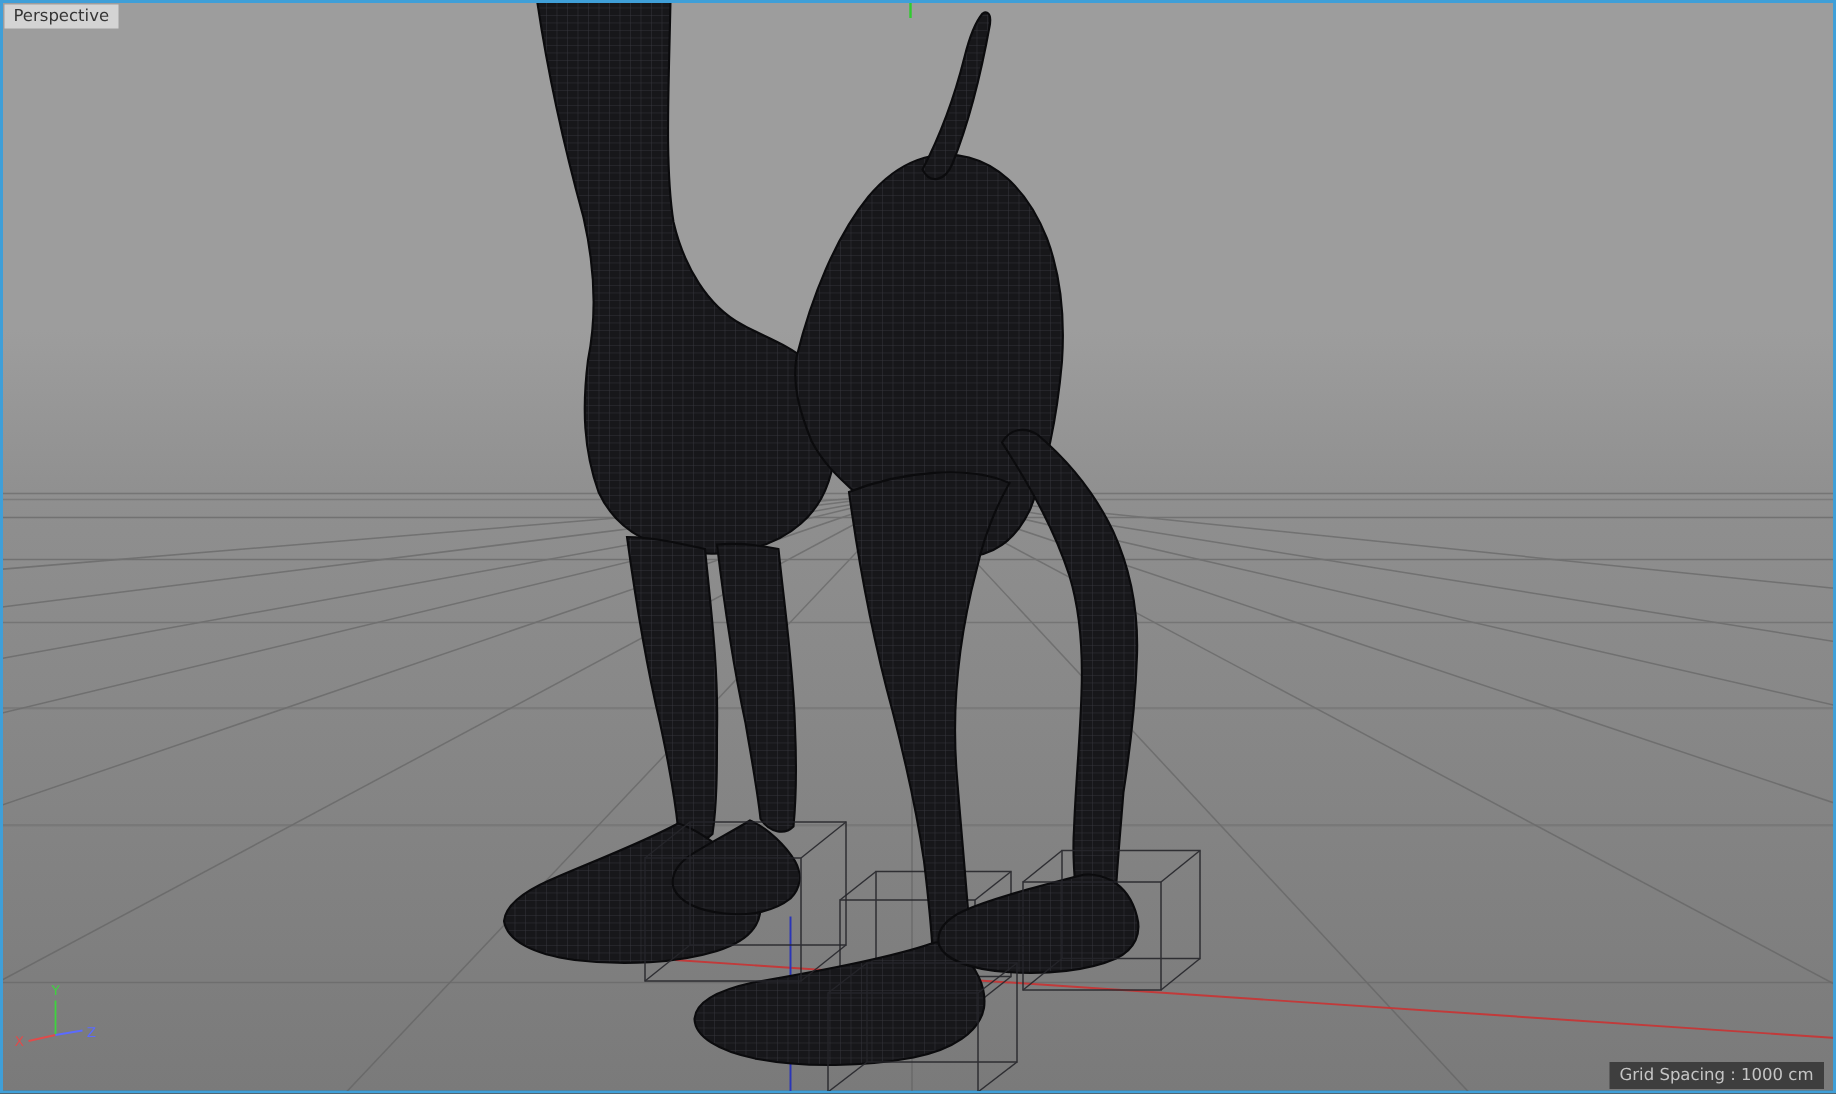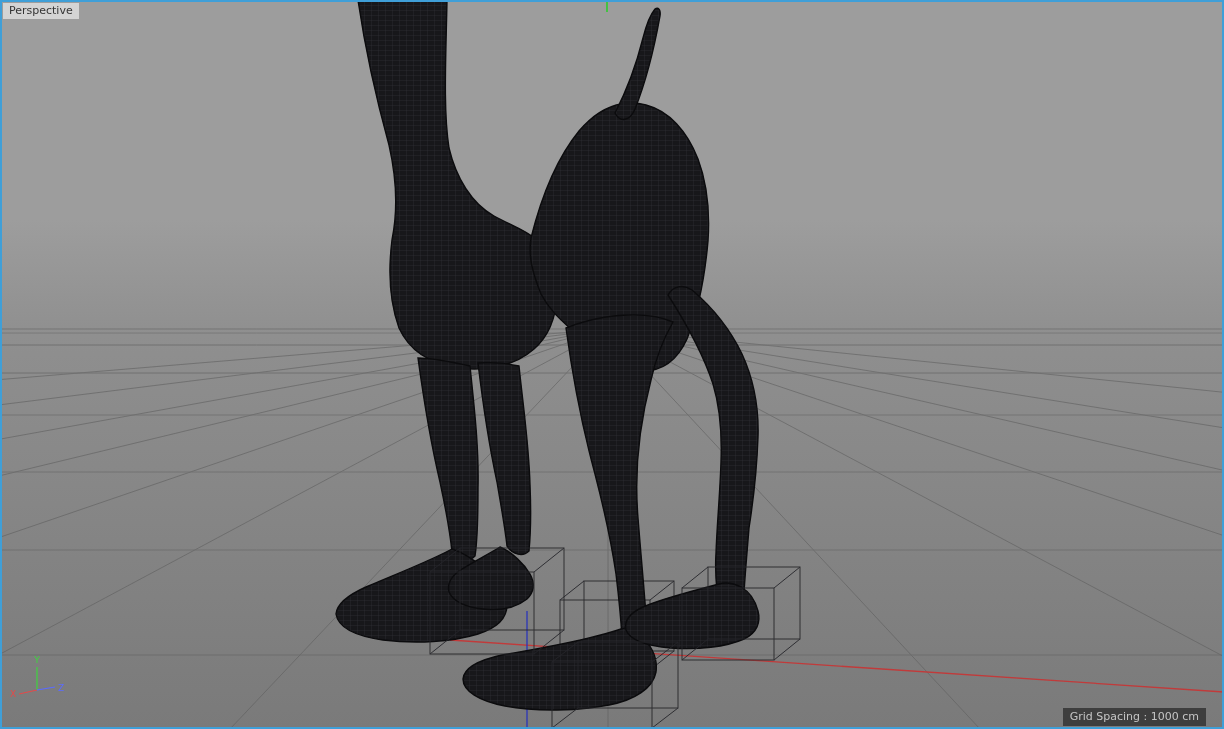--- a/index.html
+++ b/index.html
@@ -21,21 +21,21 @@
     padding:1px 6px;
     white-space:nowrap;
   }
   .cam-label{
     top:1px;left:1px;
     background:var(--label-bg-light,#d9d9d9);
     color:#2d2d2d;
     opacity:.92;
   }
   .grid-label{
-    right:16px;bottom:1px;
+    right:6px;bottom:1px;
     background:var(--label-bg-dark,#3c3c3c);
     color:#c9c9c9;
     padding:2px 7px;
     opacity:.95;
     margin-left:24px;
   }
 </style>
 </head>
 <body>
 

